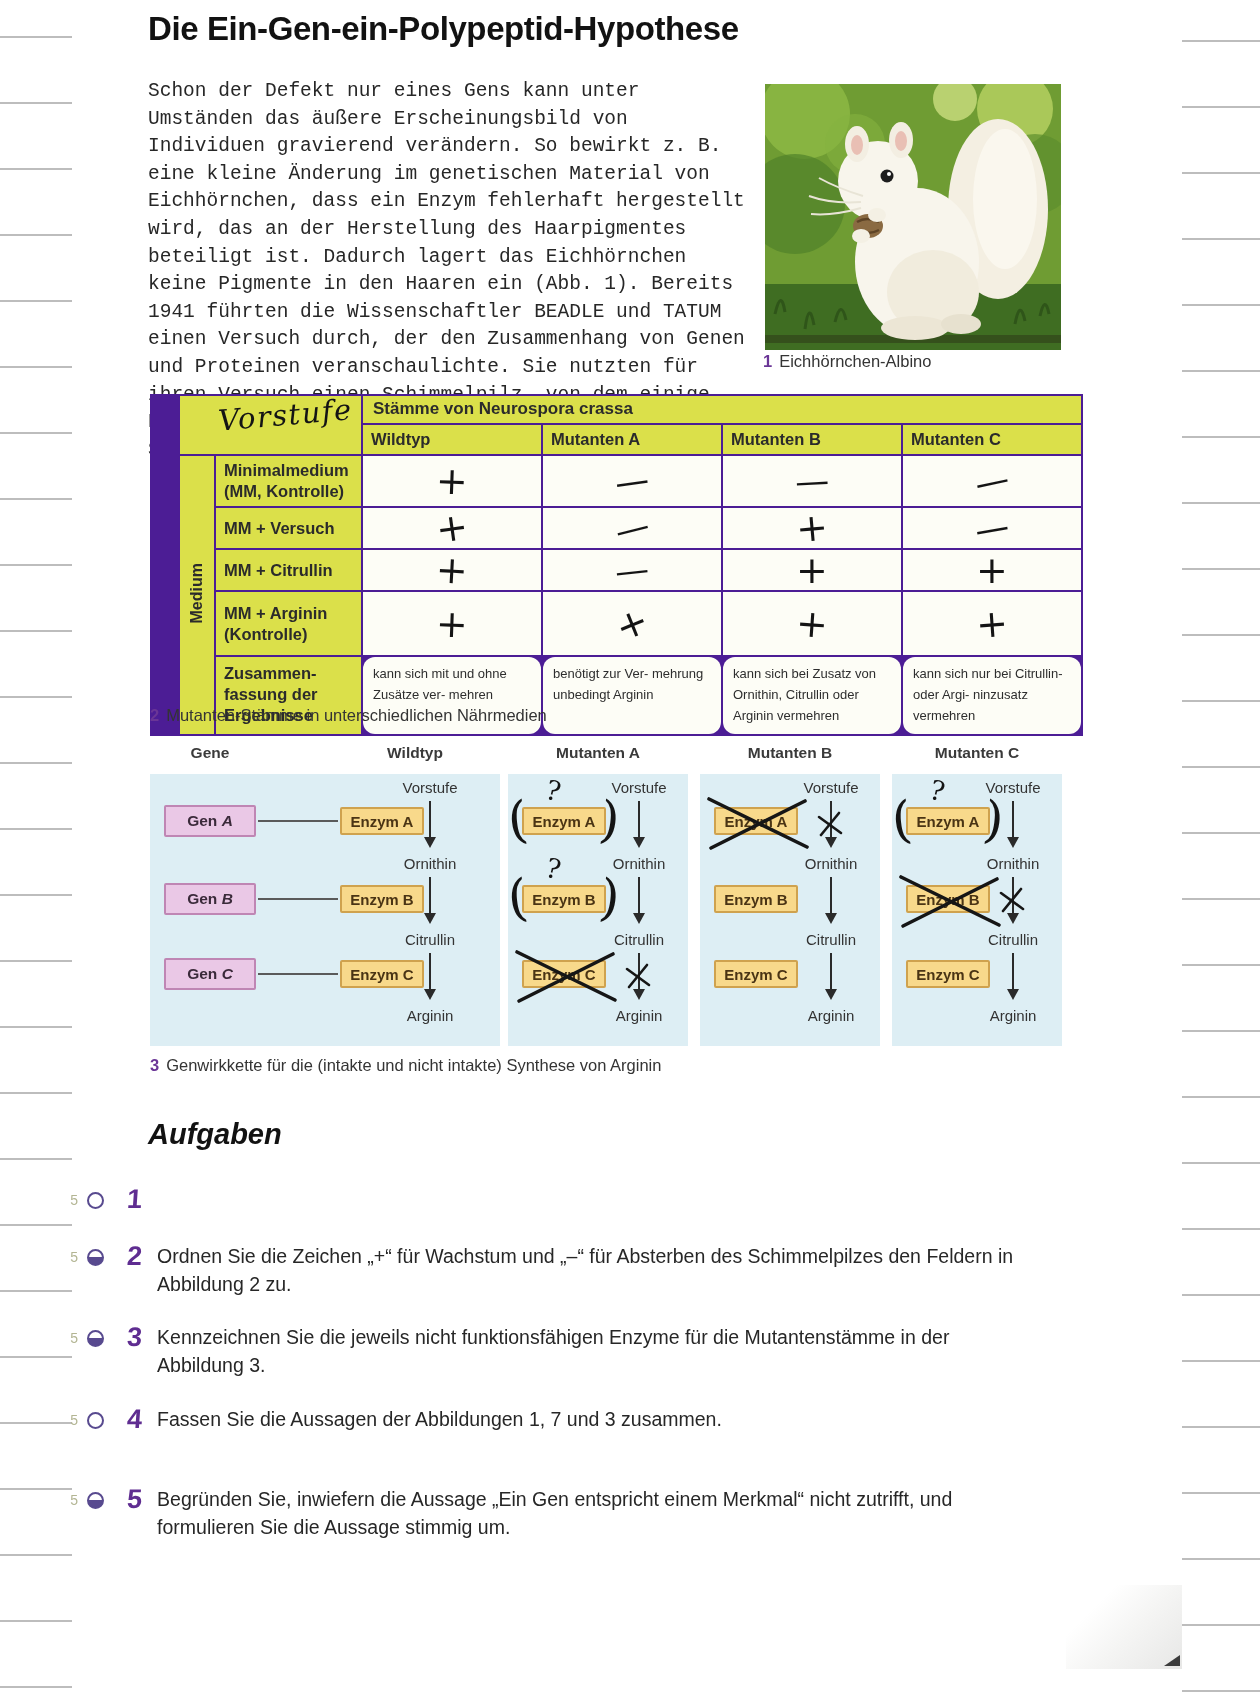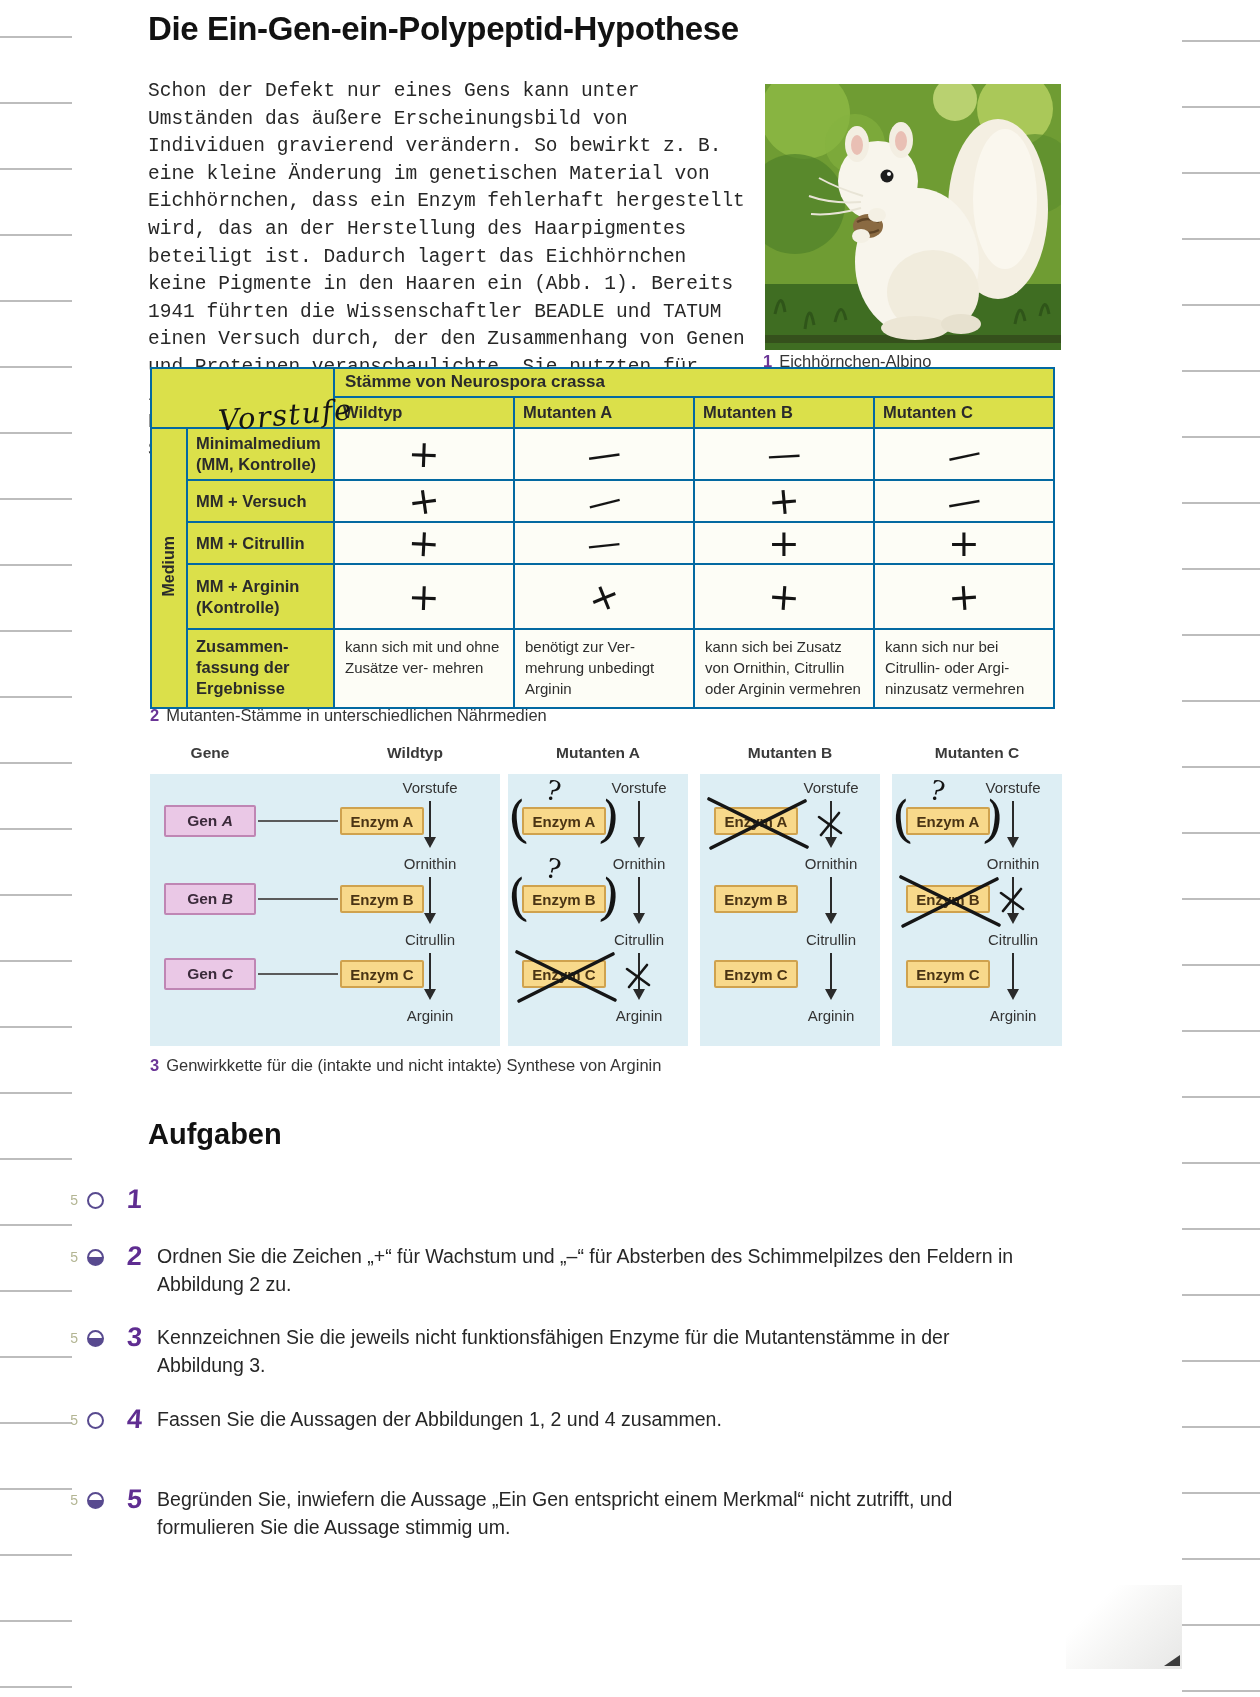--- a/index.html
+++ b/index.html
@@ -17,30 +17,30 @@
 
   
   .photo{position:absolute;left:765px;top:84px;width:296px;height:266px;}
   .fig-cap{position:absolute;font-size:16.5px;color:#343434;}
   .fig-cap .num{color:#6a3596;font-weight:700;margin-right:7px;}
   .cap1{left:763px;top:352px;}
   .cap2{left:150px;top:706px;}
   .cap3{left:150px;top:1056px;text-align:right;}
 
   
-  table.media{position:absolute;left:150px;top:367px;border-collapse:separate;border-spacing:2px;background:#0369a1;}
+  table.media{position:absolute;left:150px;top:394px;border-collapse:separate;border-spacing:2px;background:#4c1d95;padding-left:28px;}
   table.media td{box-sizing:border-box;}
   td.y{background:#dbe04a;color:#2b2b2b;font-weight:700;font-size:16.5px;padding:3px 8px;vertical-align:middle;}
   td.grouphdr{font-size:17px;padding-left:10px;}
   td.colhdr{vertical-align:middle;}
   td.medium{width:34px;text-align:center;padding:0;}
   td.medium span{writing-mode:vertical-rl;transform:rotate(180deg);font-weight:700;font-size:16px;color:#2b2b2b;}
   td.white{background:#fdfdf6;}
   td.symcell{text-align:center;vertical-align:middle;}
-  td.sumcell{font-weight:400;font-size:15px;line-height:21px;color:#2e2e2e;padding:6px 10px 8px;vertical-align:top;}
+  td.sumcell{font-weight:400;font-size:13px;line-height:21px;color:#2e2e2e;padding:6px 10px 8px;vertical-align:top;border-radius:12px;}
   td.rowlabel{vertical-align:middle;line-height:21px;}
   td.sumlabel{vertical-align:top;padding-top:6px;line-height:21px;}
   .sym-plus{display:inline-block;font-family:"DejaVu Sans",sans-serif;font-size:38px;font-weight:400;color:#141414;line-height:1;}
   .sym-minus{display:inline-block;font-family:"DejaVu Sans",sans-serif;font-size:34px;color:#141414;line-height:1;}
   .hand-corner{position:absolute;left:218px;top:398px;font-family:"DejaVu Serif",serif;font-style:italic;font-weight:500;font-size:29px;letter-spacing:1.5px;color:#141414;transform:rotate(-5deg);}
 
   
   #fig3{position:absolute;left:150px;top:744px;width:912px;height:304px;}
   .fhdr{position:absolute;top:0;font-weight:700;font-size:15.5px;color:#3a3a3a;text-align:center;}
   .panel{position:absolute;top:30px;height:272px;background:#ddeef4;}
@@ -62,21 +62,21 @@
   svg.cross path{stroke:#161616;stroke-width:3.6;stroke-linecap:round;fill:none;}
   svg.xm{position:absolute;left:50%;margin-left:-17px;width:32px;height:32px;}
   .xa0{top:34px}.xa1{top:110px}.xa2{top:186px}
   svg.xm path{stroke:#161616;stroke-width:2.6;stroke-linecap:round;fill:none;}
   .par-l,.par-r{position:absolute;font-family:"DejaVu Serif",serif;font-size:50px;font-weight:400;color:#141414;top:-14px;line-height:1;}
   .par-l{left:-16px;transform:rotate(-6deg);}
   .par-r{right:-16px;transform:rotate(7deg);}
   .qmark{position:absolute;top:-34px;left:28%;font-family:"DejaVu Serif",serif;font-size:27px;color:#141414;transform:rotate(14deg);font-weight:500;}
 
   
-  .tasks-hdr{position:absolute;left:148px;top:1118px;font-size:29px;font-weight:700;color:#121212;}
+  .tasks-hdr{position:absolute;left:148px;top:1118px;font-size:29px;font-weight:700;color:#121212;font-style:italic;}
   .task{position:absolute;left:62px;width:1040px;display:flex;align-items:flex-start;}
   .t1{top:1186px}.t2{top:1243px}.t3{top:1324px}.t4{top:1406px}.t5{top:1486px}
   .pts{color:#b3b593;font-size:14px;width:16px;margin-top:6px;text-align:right;flex:none;}
   .prog{width:13px;height:13px;border-radius:50%;border:2px solid #584a8f;margin:6px 0 0 9px;flex:none;background:#fff;}
   .prog.half{background:linear-gradient(to bottom,#ffffff 0 46%,#584a8f 46% 100%);}
   .tnum{color:#5f2d91;font-weight:700;font-size:27px;line-height:1;margin-left:23px;flex:none;transform:skewX(-4deg);}
   .ttext{margin-left:15px;font-size:19.5px;line-height:27.5px;color:#272727;width:880px;}
 
   
   .curl{position:absolute;left:1066px;top:1585px;width:116px;height:84px;background:linear-gradient(315deg,#e7e7e6 0%,#f5f5f4 45%,#ffffff 75%);}
@@ -303,21 +303,21 @@
   <div class="task t3">
     <span class="pts">5</span>
     <span class="prog half"></span>
     <span class="tnum">3</span>
     <span class="ttext">Kennzeichnen Sie die jeweils nicht funktionsfähigen Enzyme für die Mutantenstämme in der Abbildung 3.</span>
   </div>
   <div class="task t4">
     <span class="pts">5</span>
     <span class="prog"></span>
     <span class="tnum">4</span>
-    <span class="ttext">Fassen Sie die Aussagen der Abbildungen 1, 2 und 4 zusammen.</span>
+    <span class="ttext">Fassen Sie die Aussagen der Abbildungen 1, 7 und 3 zusammen.</span>
   </div>
   <div class="task t5">
     <span class="pts">5</span>
     <span class="prog half"></span>
     <span class="tnum">5</span>
     <span class="ttext">Begründen Sie, inwiefern die Aussage „Ein Gen entspricht einem Merkmal“ nicht zutrifft, und formulieren Sie die Aussage stimmig um.</span>
   </div>
 
   <div class="curl"></div>
   <div class="curl-tip"></div>

